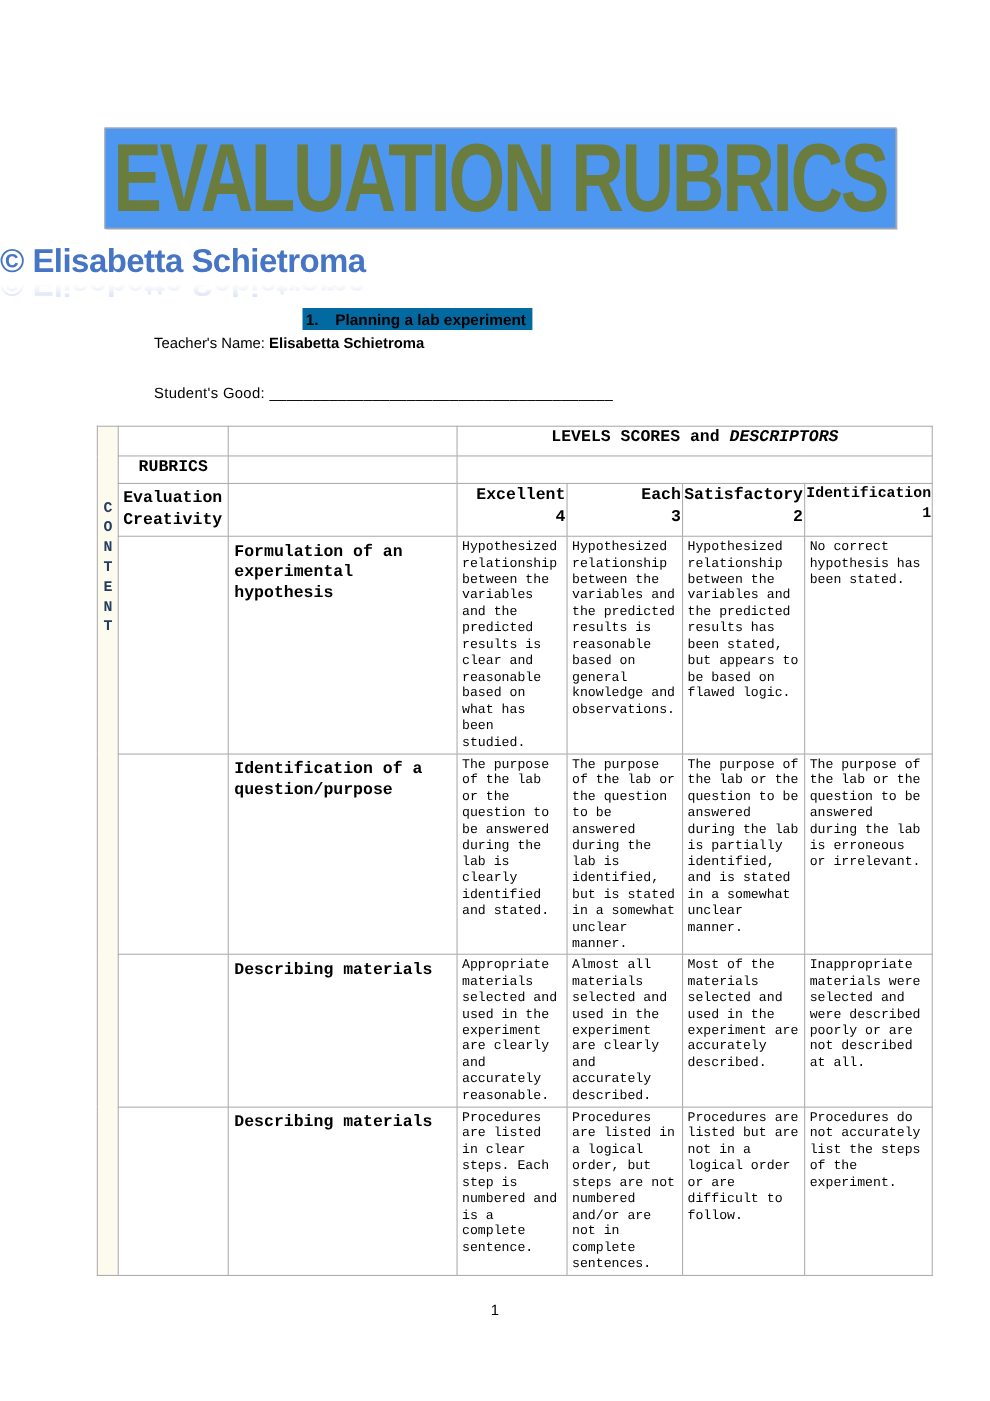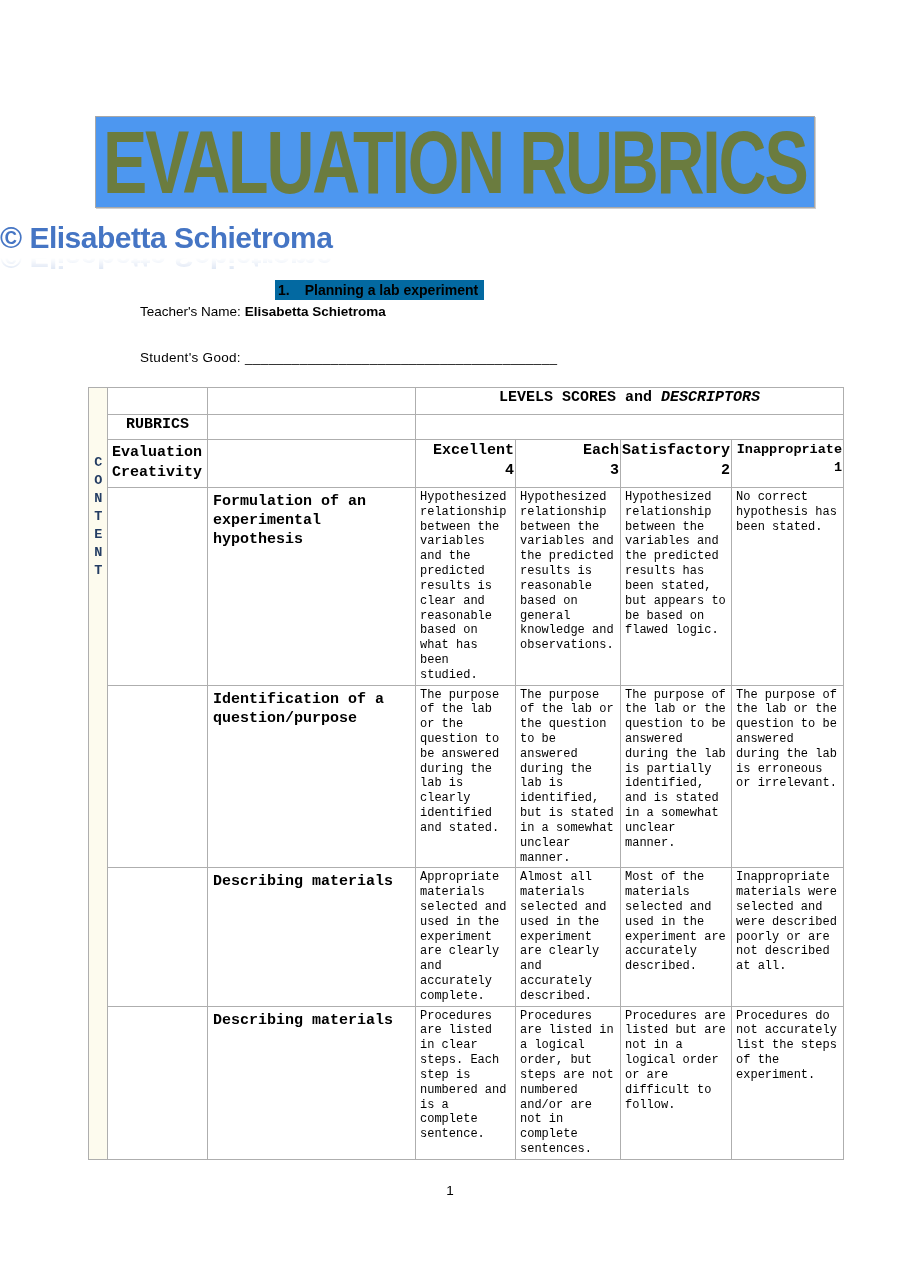--- a/index.html
+++ b/index.html
@@ -197,21 +197,21 @@
     </td>
     <td class="level-head">
       <div>Each</div>
       <div>3</div>
     </td>
     <td class="level-head">
       <div>Satisfactory</div>
       <div>2</div>
     </td>
     <td class="level-head small">
-      <div>Inappropriate</div>
+      <div>Identification</div>
       <div>1</div>
     </td>
   </tr>
   <tr style="height:179px">
     <td></td>
     <td class="crit-label">Formulation of an experimental hypothesis</td>
     <td class="desc">Hypothesized relationship between the variables and the predicted results is clear and reasonable based on what has been studied.</td>
     <td class="desc">Hypothesized relationship between the variables and the predicted results is reasonable based on general knowledge and observations.</td>
     <td class="desc">Hypothesized relationship between the variables and the predicted results has been stated, but appears to be based on flawed logic.</td>
     <td class="desc">No correct hypothesis has been stated.</td>
@@ -220,21 +220,21 @@
     <td></td>
     <td class="crit-label">Identification of a question/purpose</td>
     <td class="desc">The purpose of the lab or the question to be answered during the lab is clearly identified and stated.</td>
     <td class="desc">The purpose of the lab or the question to be answered during the lab is identified, but is stated in a somewhat unclear manner.</td>
     <td class="desc">The purpose of the lab or the question to be answered during the lab is partially identified, and is stated in a somewhat unclear manner.</td>
     <td class="desc">The purpose of the lab or the question to be answered during the lab is erroneous or irrelevant.</td>
   </tr>
   <tr style="height:133px">
     <td></td>
     <td class="crit-label">Describing materials</td>
-    <td class="desc">Appropriate materials selected and used in the experiment are clearly and accurately complete.</td>
+    <td class="desc">Appropriate materials selected and used in the experiment are clearly and accurately reasonable.</td>
     <td class="desc">Almost all materials selected and used in the experiment are clearly and accurately described.</td>
     <td class="desc">Most of the materials selected and used in the experiment are accurately described.</td>
     <td class="desc">Inappropriate materials were selected and were described poorly or are not described at all.</td>
   </tr>
   <tr style="height:132px">
     <td></td>
     <td class="crit-label">Describing materials</td>
     <td class="desc">Procedures are listed in clear steps. Each step is numbered and is a complete sentence.</td>
     <td class="desc">Procedures are listed in a logical order, but steps are not numbered and/or are not in complete sentences.</td>
     <td class="desc">Procedures are listed but are not in a logical order or are difficult to follow.</td>

